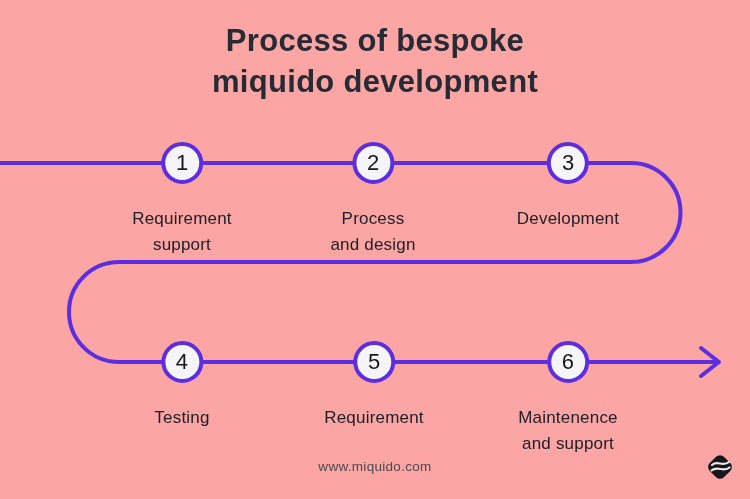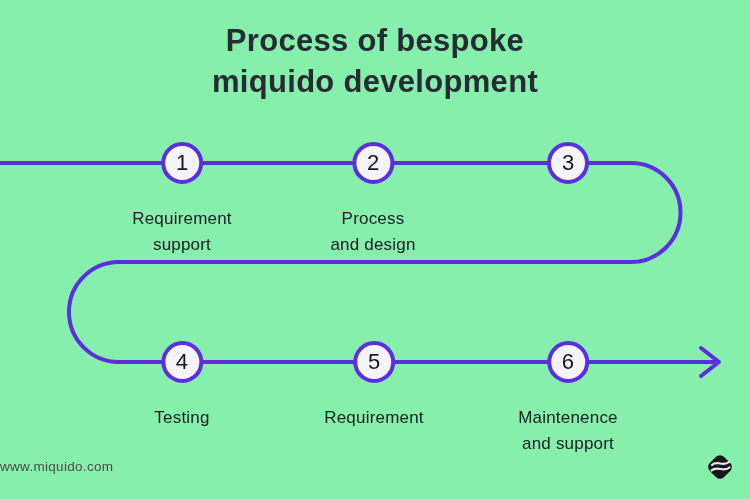--- a/index.html
+++ b/index.html
@@ -3,21 +3,21 @@
 <meta charset="utf-8">
 <style>
   html, body {
     margin: 0;
     padding: 0;
   }
   .canvas {
     position: relative;
     width: 750px;
     height: 499px;
-    background: #86efac;
+    background: #fca5a5;
     overflow: hidden;
     font-family: "Liberation Sans", sans-serif;
   }
   .title {
     position: absolute;
     top: 20px;
     left: 0;
     width: 750px;
     margin: 0;
     text-align: center;
@@ -70,20 +70,21 @@
     letter-spacing: 0.2px;
     color: #202128;
     white-space: nowrap;
   }
   .label span { display: block; }
   .website {
     position: absolute;
     top: 459px;
     left: 0;
     width: 750px;
+    text-align: center;
     font-size: 13.5px;
     letter-spacing: 0.3px;
     color: #4b4b4b;
     z-index: 2;
   }
   .logo {
     position: absolute;
     left: 703px;
     top: 450px;
     width: 34px;
@@ -123,20 +124,23 @@
     <div class="label">
       <span>Process</span>
       <span>and design</span>
     </div>
   </div>
 
   <div class="step" style="left:568px; top:142px;">
     <div class="circle">
       <span>3</span>
     </div>
+    <div class="label">
+      <span>Development</span>
+    </div>
   </div>
 
   <div class="step" style="left:182px; top:341px;">
     <div class="circle">
       <span>4</span>
     </div>
     <div class="label">
       <span>Testing</span>
     </div>
   </div>

